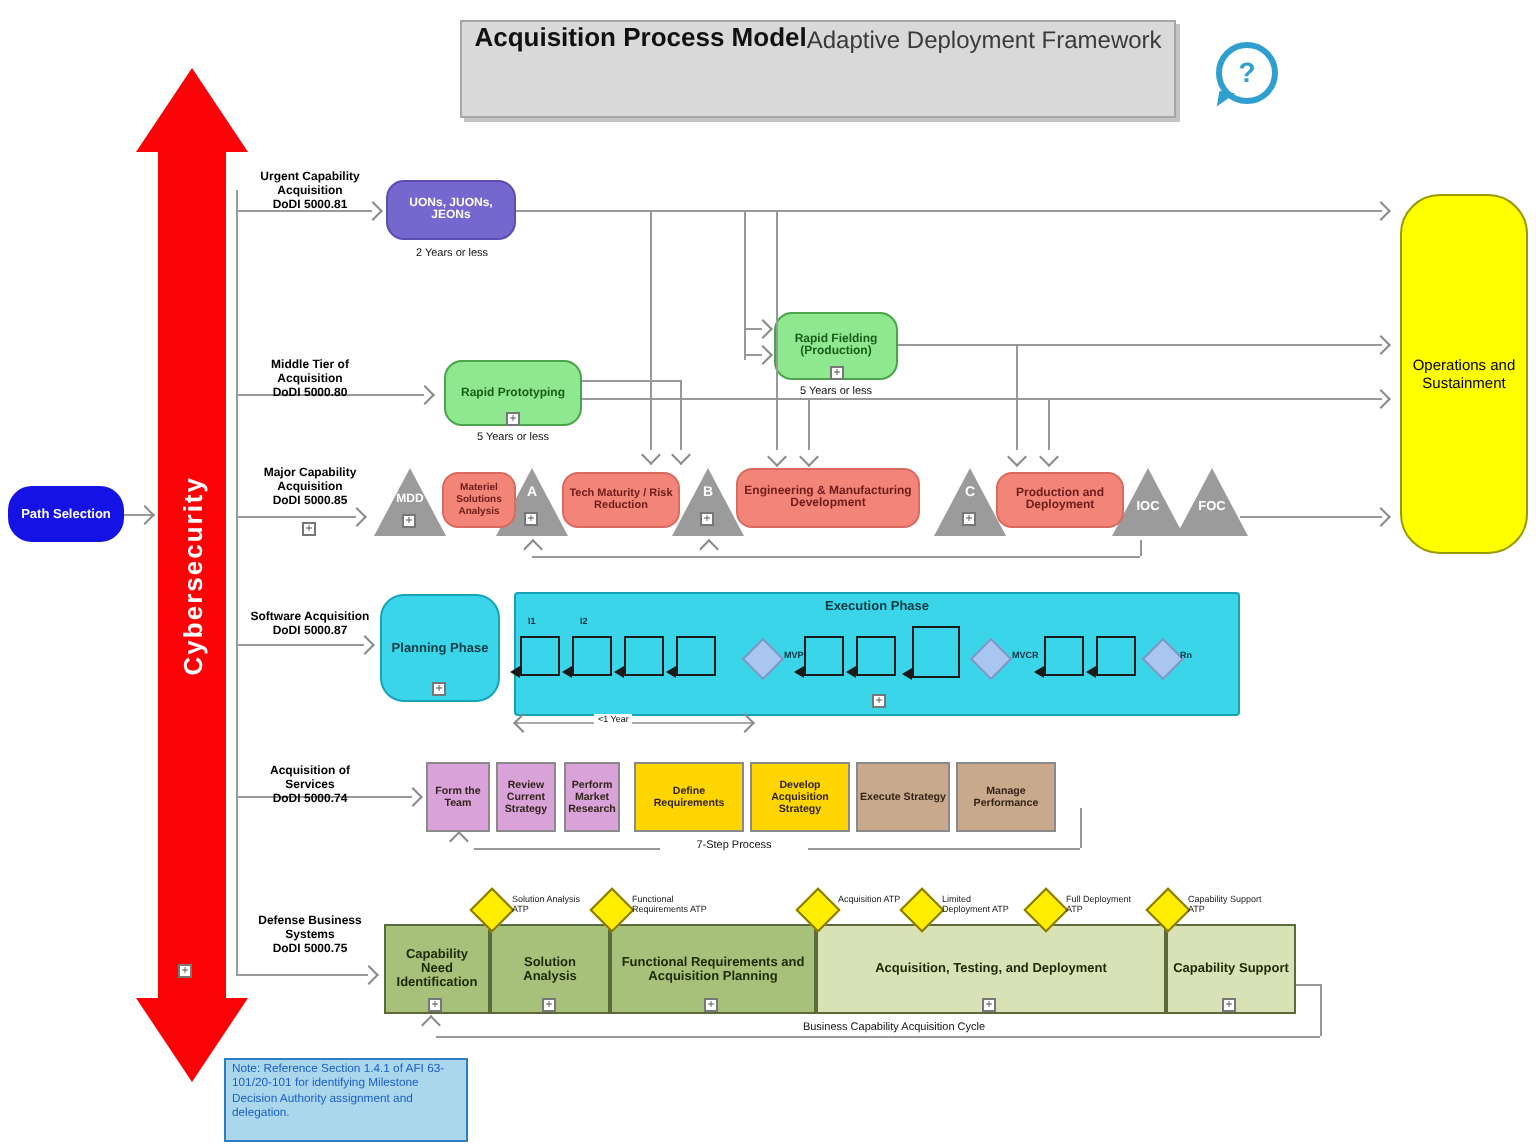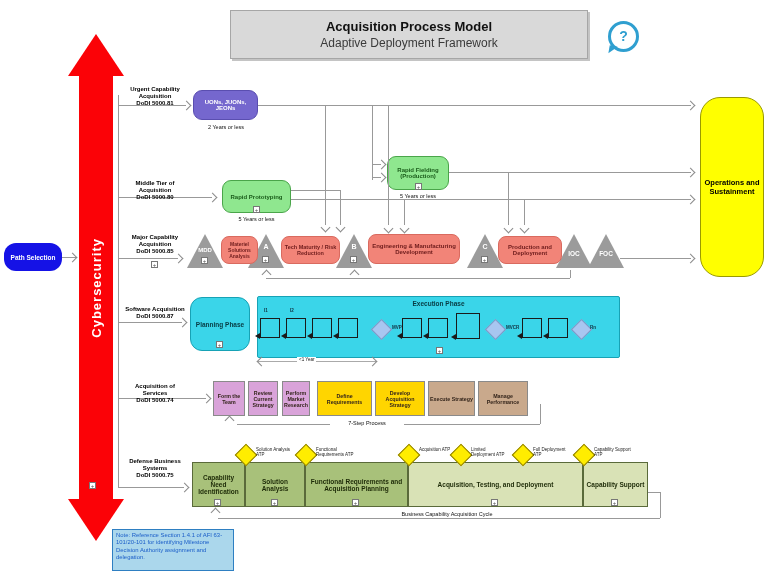--- a/index.html
+++ b/index.html
@@ -10,21 +10,21 @@
   .hline{height:1px;} .vline{width:1px;}
   .chev{position:absolute;width:6px;height:6px;border-top:1.3px solid #8a8a8a;border-right:1.3px solid #8a8a8a;}
   .chev.r{transform:rotate(45deg);} .chev.d{transform:rotate(135deg);}
   .chev.u{transform:rotate(-45deg);} .chev.l{transform:rotate(225deg);}
   .lbl{position:absolute;font-weight:bold;font-size:6px;line-height:1.2;text-align:center;color:#000;}
   .tinytxt{position:absolute;font-size:5.5px;line-height:1.1;text-align:center;color:#111;}
   .plus{position:absolute;width:7px;height:7px;background:#fff;border:1px solid #777;
         font-size:6px;line-height:6px;text-align:center;color:#555;box-sizing:border-box;}
   
   .titlebox{position:absolute;left:230px;top:10px;width:356px;height:47px;background:#D9D9D9;
-            border:1px solid #A6A6A6;box-shadow:2px 2px 0 #C4C4C4;display:flex;flex-direction:column;
+            border:1px solid #A6A6A6;box-shadow:2px 2px 0 #C4C4C4;display:flex;
             justify-content:center;text-align:center;}
   .titlebox .t1{font-size:13px;font-weight:bold;color:#111;}
   .titlebox .t2{font-size:12px;color:#3a3a3a;margin-top:2px;}
   .help{position:absolute;left:608px;top:21px;width:25px;height:25px;border:3px solid #2F9FD0;
         border-radius:50%;background:#fff;color:#2F9FD0;font-weight:bold;font-size:14px;
         text-align:center;line-height:24px;cursor:pointer;}
   .help:after{content:"";position:absolute;left:-2px;bottom:-5px;width:0;height:0;
         border-left:8px solid #2F9FD0;border-bottom:8px solid transparent;transform:rotate(10deg);}
   
   .cyband{position:absolute;left:79px;top:76px;width:34px;height:423px;background:#FB0207;}
@@ -58,21 +58,21 @@
   .atp{position:absolute;width:14px;height:14px;background:#FFED00;border:1px solid #8a7a00;
        transform:rotate(45deg);}
   .step{position:absolute;top:381px;height:35px;border:1px solid #8a8a8a;box-sizing:border-box;
         display:flex;align-items:center;justify-content:center;text-align:center;
         font-weight:bold;font-size:5.3px;color:#33241a;padding:1px;}
   .dbs{position:absolute;top:462px;height:45px;border:1px solid #5a6a3a;box-sizing:border-box;
         display:flex;align-items:center;justify-content:center;text-align:center;
         font-weight:bold;font-size:6.5px;color:#1d2a07;padding:2px;}
   .ops{position:absolute;left:700px;top:97px;width:62px;height:178px;background:#FFFF00;
        border:1.5px solid #9a9a00;border-radius:20px;display:flex;align-items:center;
-       justify-content:center;text-align:center;font-weight:bold;font-size:7.5px;color:#000;}
+       justify-content:center;text-align:center;font-weight:normal;font-size:7.5px;color:#000;}
   .note{position:absolute;left:112px;top:529px;width:122px;height:42px;background:#ABD7EC;
        border:1px solid #2E7FC2;color:#1B5EC8;font-size:5.9px;line-height:1.25;padding:2px 3px;
        box-sizing:border-box;text-align:left;}
   .atplbl{position:absolute;font-size:4.5px;line-height:1.15;color:#222;text-align:left;}
   .rellbl{position:absolute;font-size:4.5px;font-weight:bold;color:#103040;}
   .cap{position:absolute;font-size:5.5px;color:#111;background:#fff;padding:0 2px;text-align:center;}
 </style>
 </head>
 <body>
 

